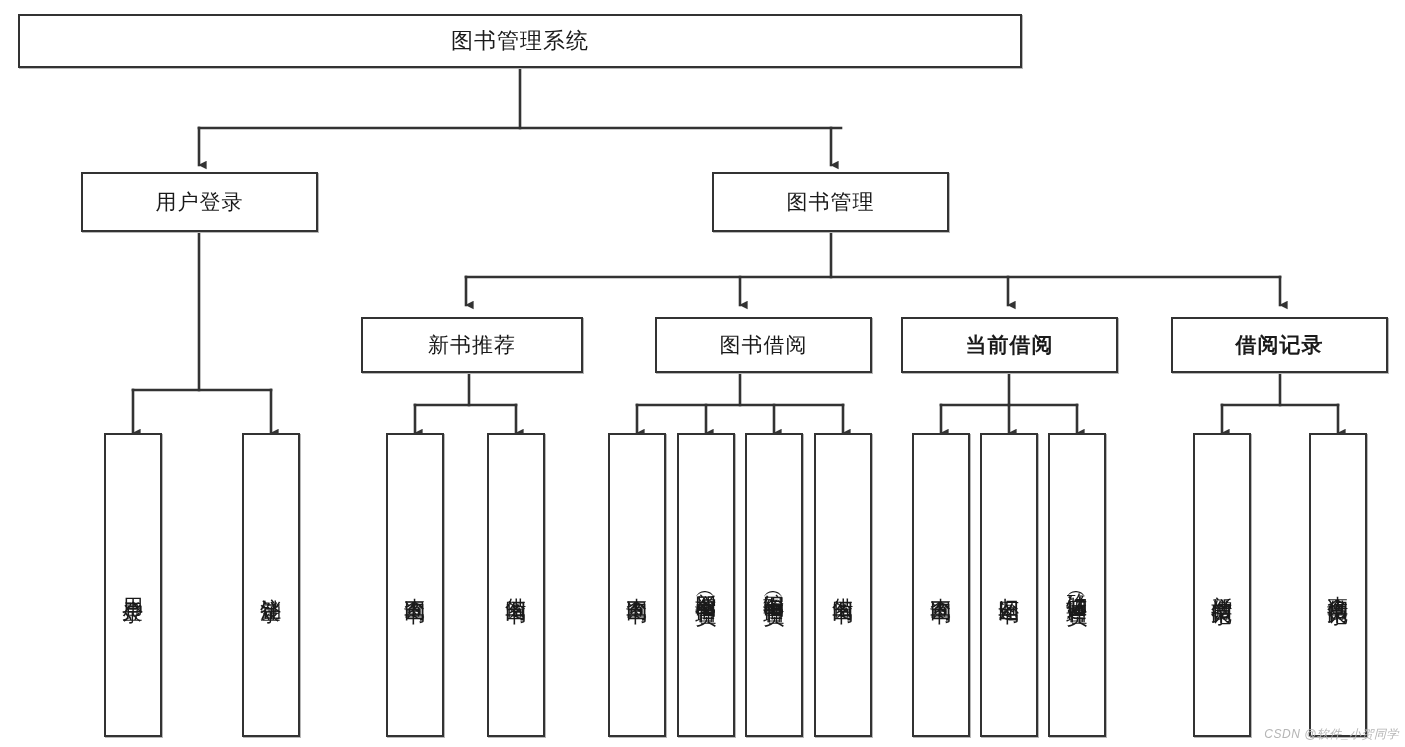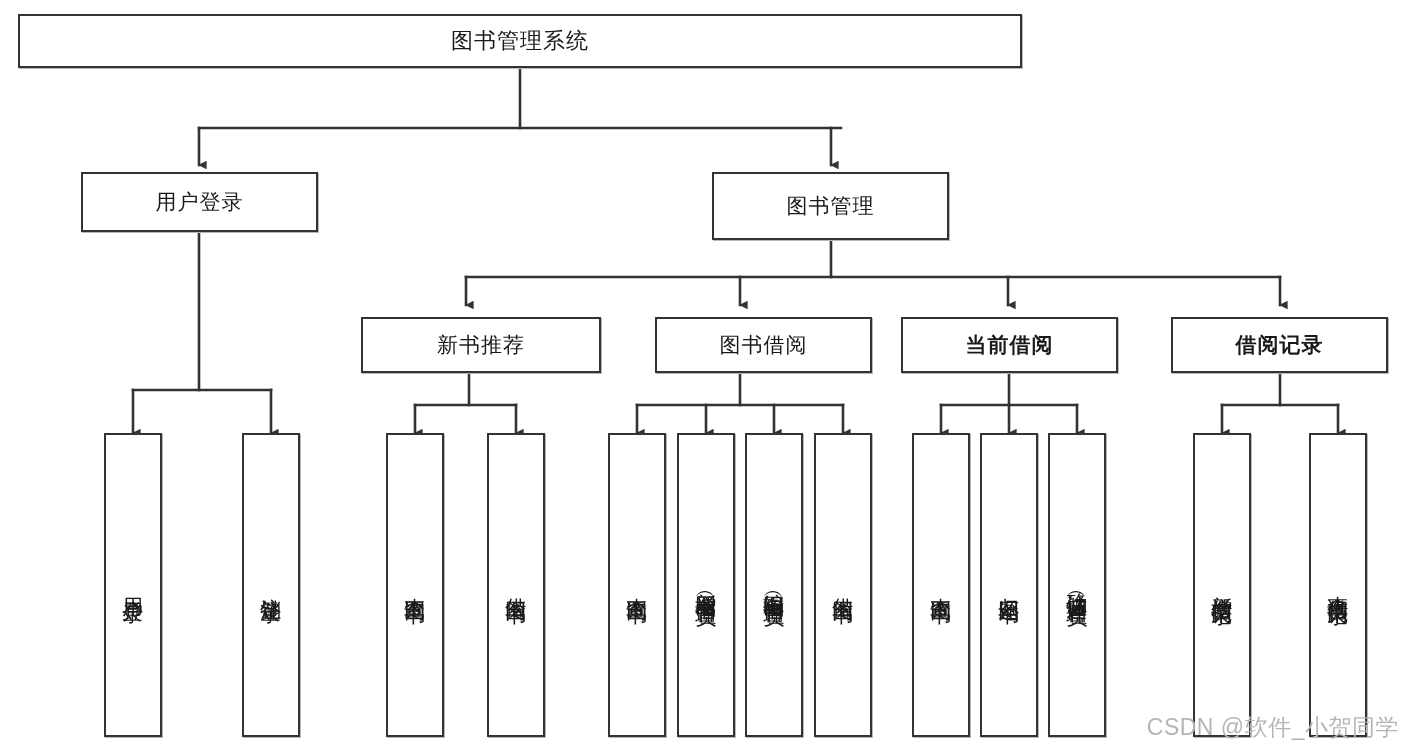--- a/index.html
+++ b/index.html
@@ -55,24 +55,25 @@
     line-height: 1.32;
     letter-spacing: 2px;
     text-align: center;
     white-space: nowrap;
     color: #1a1a1a;
   }
   #watermark {
     position: absolute;
     right: 6px;
     bottom: 4px;
-    font-size: 23px;
+    font-size: 12px;
     color: #b5b5b5;
     letter-spacing: 0.5px;
     white-space: nowrap;
+    font-style: italic;
   }
 </style>
 </head>
 <body>
 
 <div id="diagram-root">
 
   <svg id="edge-layer" viewBox="0 0 1405 747" width="1405" height="747" xmlns="http://www.w3.org/2000/svg">
     <defs>
       <marker id="arrowhead" markerWidth="9" markerHeight="9" refX="4.2" refY="7.6" orient="auto" markerUnits="userSpaceOnUse">
@@ -124,25 +125,25 @@
     </g>
   </svg>
 
   <div class="node node-root" style="left:18px; top:14px; width:1004px; height:54px;">
     <span class="node-h">图书管理系统</span>
   </div>
 
   <div class="node" style="left:81px; top:172px; width:237px; height:60px;">
     <span class="node-h">用户登录</span>
   </div>
-  <div class="node" style="left:712px; top:172px; width:237px; height:68px;">
+  <div class="node" style="left:712px; top:172px; width:237px; height:60px;">
     <span class="node-h">图书管理</span>
   </div>
 
-  <div class="node" style="left:361px; top:317px; width:240px; height:56px;">
+  <div class="node" style="left:361px; top:317px; width:222px; height:56px;">
     <span class="node-h">新书推荐</span>
   </div>
   <div class="node" style="left:632px; top:317px; width:217px; height:56px;margin-left:23px;">
     <span class="node-h">图书借阅</span>
   </div>
   <div class="node" style="left:901px; top:317px; width:217px; height:56px;font-weight:bold;">
     <span class="node-h">当前借阅</span>
   </div>
   <div class="node" style="left:1171px; top:317px; width:217px; height:56px;font-weight:bold;">
     <span class="node-h">借阅记录</span>

